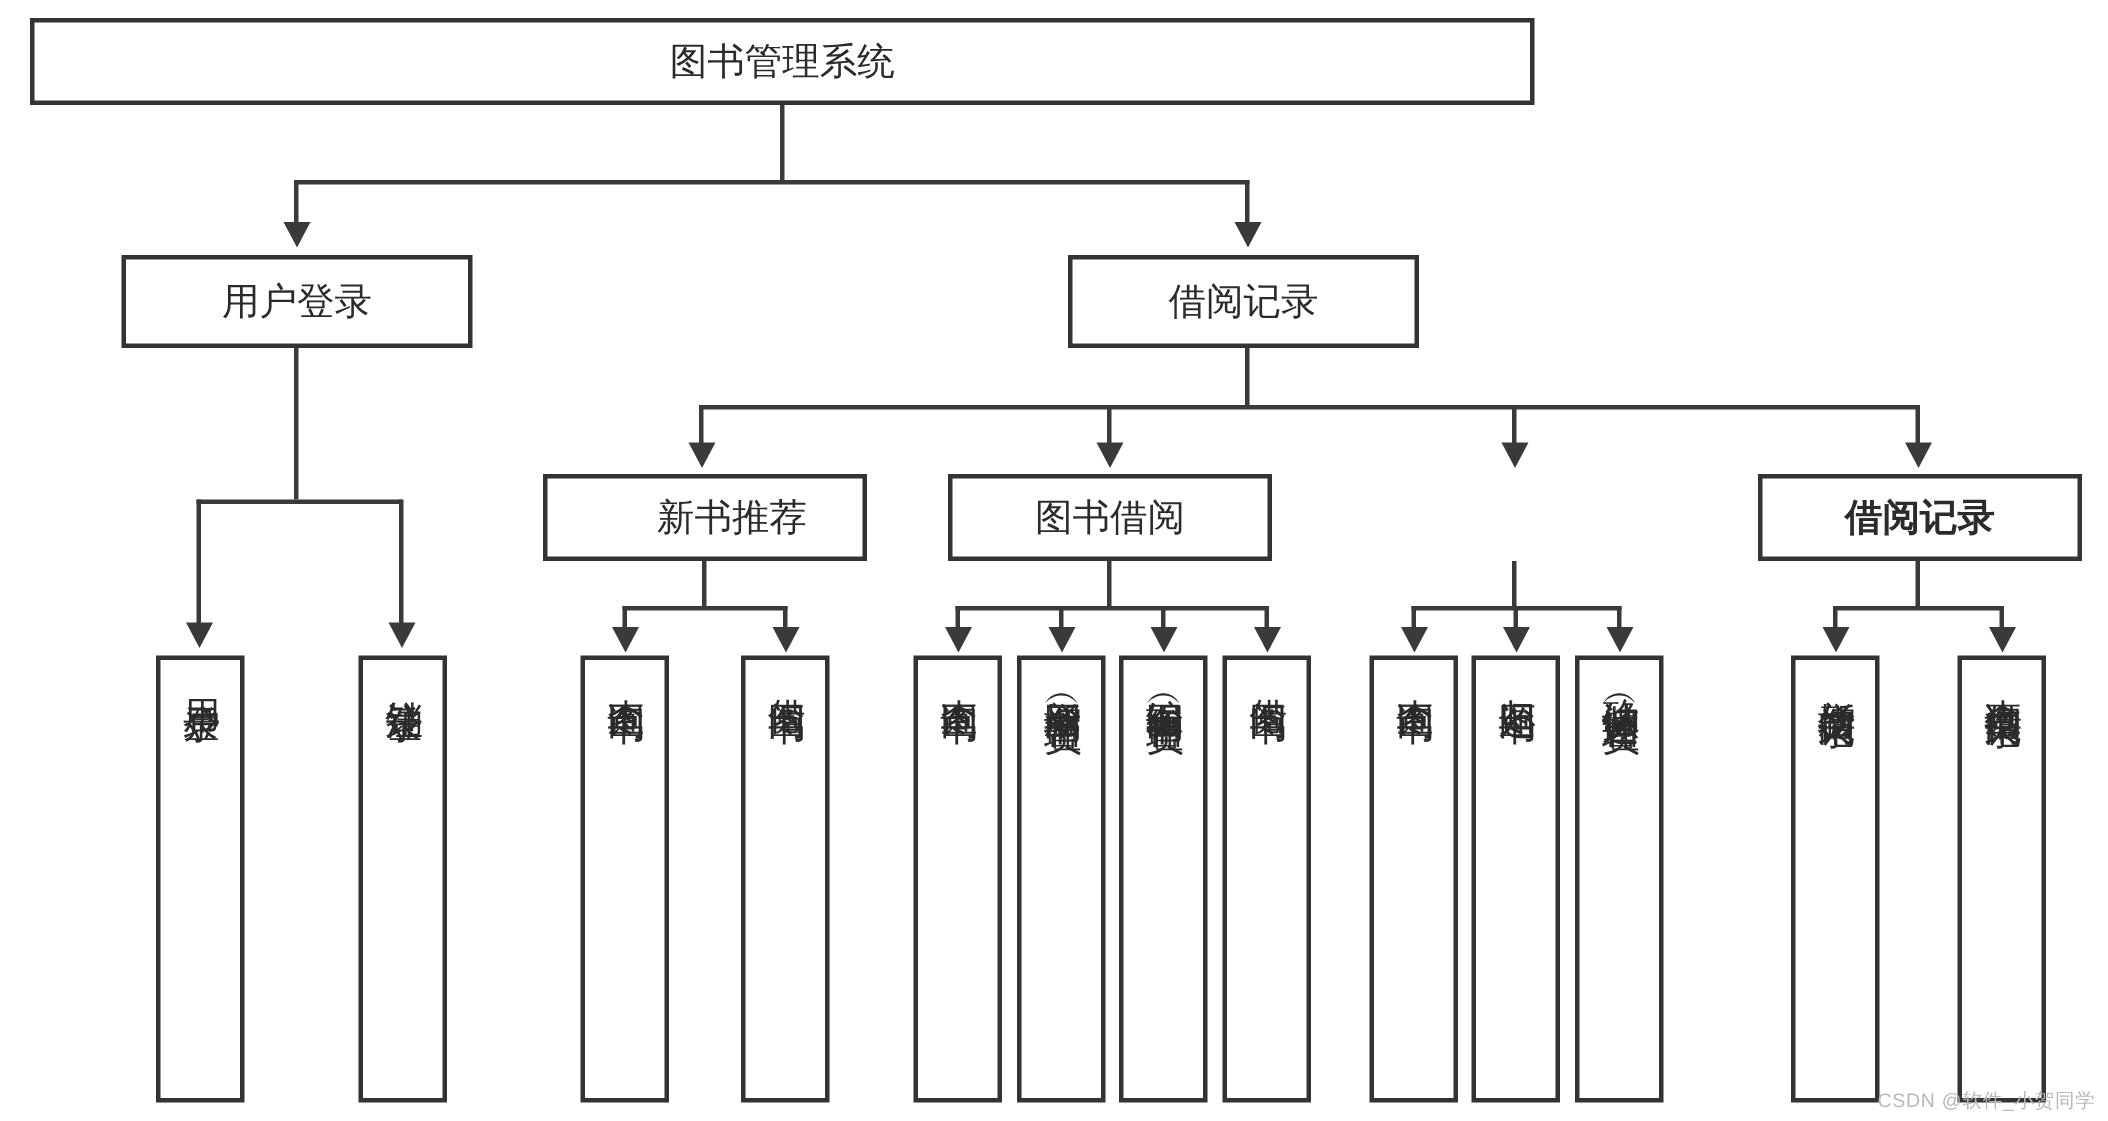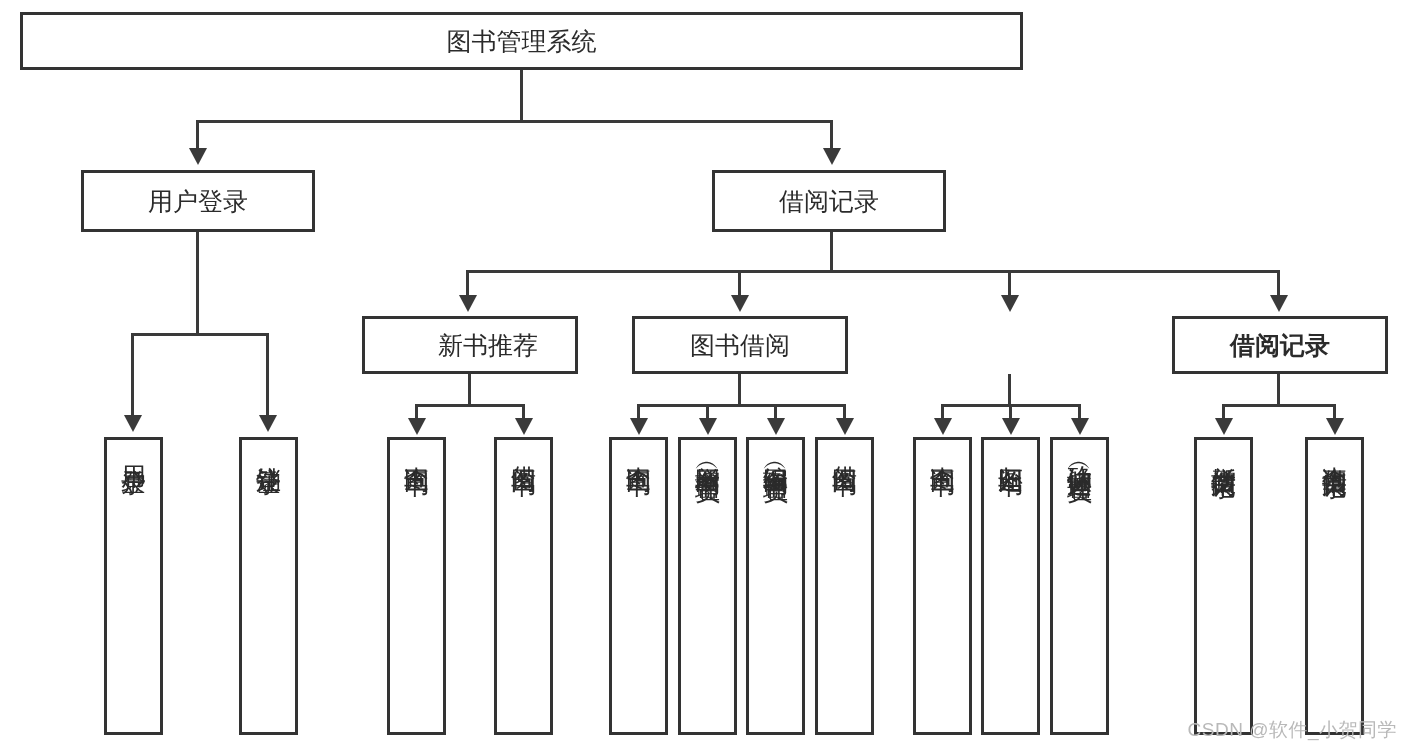--- a/index.html
+++ b/index.html
@@ -62,21 +62,21 @@
     width:0;height:0;
     border-left:9px solid transparent;
     border-right:9px solid transparent;
     border-top:17px solid #3a3a3a;
   }
   
   #watermark{
     position:absolute;
     right:8px;
     bottom:4px;
-    font-size:19px;
+    font-size:13px;
     color:#b9b9b9;
     white-space:nowrap;
     letter-spacing:.5px;
   }
 </style>
 </head>
 <body>
 
 <div id="canvas">
 

